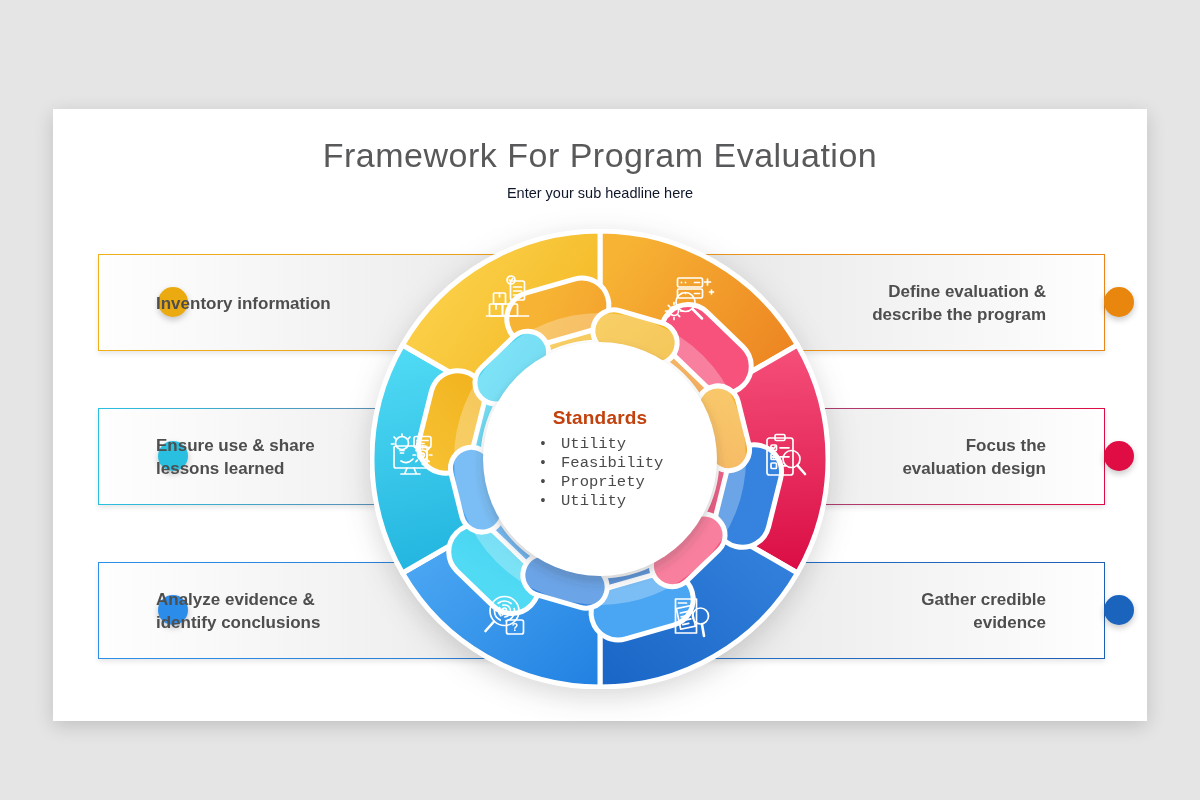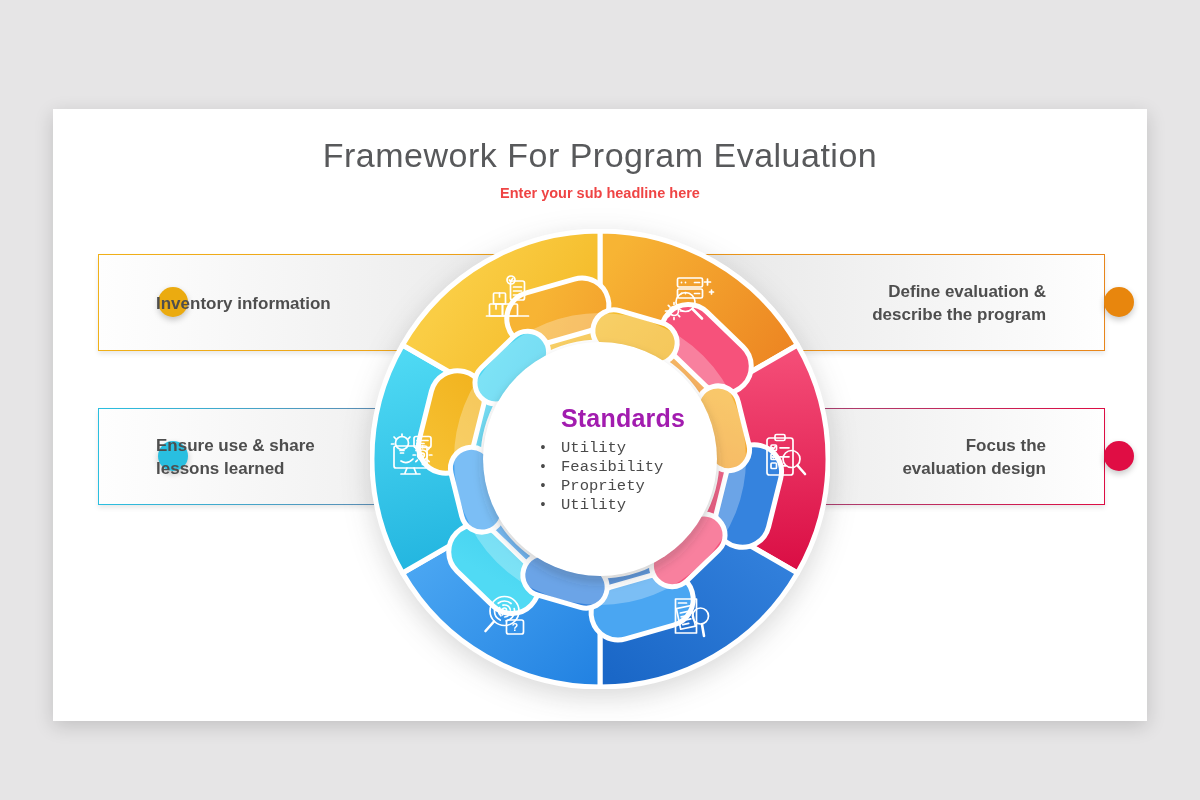--- a/index.html
+++ b/index.html
@@ -7,21 +7,21 @@
     width:1200px;height:800px;position:relative;overflow:hidden;
     background:#e6e5e6;
     font-family:"Liberation Sans","DejaVu Sans",sans-serif;
   }
   .slide{
     position:absolute;left:53px;top:109px;width:1094px;height:612px;
     background:#ffffff;box-shadow:0 5px 18px rgba(0,0,0,.16);
   }
   .hdr{position:absolute;left:0;top:0;width:100%;text-align:center;}
   .title{margin-top:27px;font-size:34px;font-weight:400;color:#58595b;letter-spacing:.5px;}
-  .subtitle{margin-top:10px;font-size:14.5px;color:#ef4444;font-weight:bold;}
+  .subtitle{margin-top:10px;font-size:14.5px;color:#0f172a;}
   
   .bar{
     position:absolute;left:45px;width:1005px;height:95px;
     background:linear-gradient(to right,#fefefe 0%,#ececec 38%,#e9e9e9 62%,#fefefe 100%);
     border:1px solid;border-image-slice:1;
     box-shadow:0 3px 5px rgba(0,0,0,.09);
   }
   .bar.r1{top:145px;border-image-source:linear-gradient(to right,#f0b018,#e8861b);}
   .bar.r2{top:299px;border-image-source:linear-gradient(to right,#2abfe0,#dd0d44);}
   .bar.r3{top:453px;border-image-source:linear-gradient(to right,#2e8fe8,#1e5fb4);}
@@ -42,21 +42,21 @@
   .lbl.right{right:58px;text-align:right;}
   
   .puzzle{
     position:absolute;left:317px;top:120px;width:460px;height:460px;
     filter:drop-shadow(0 8px 14px rgba(40,40,40,.18));
   }
   .center-text{
     position:absolute;left:547px;top:350px;transform:translate(-50%,-50%);
     width:170px;text-align:center;
   }
-  .center-text h3{margin:0 0 6px 0;font-size:25px;color:#a21caf;letter-spacing:.2px;text-align:right;}
+  .center-text h3{margin:0 0 6px 0;font-size:19px;color:#c2410c;letter-spacing:.2px;}
   .center-text ul{list-style:none;margin:0;padding:0;display:inline-block;text-align:left;font-family:Liberation Mono, monospace;}
   .center-text li{font-size:15.5px;color:#4a4a4a;line-height:19px;padding-left:2px;}
   .center-text li::before{content:"\2022";color:#4a4a4a;margin-right:14px;font-size:14px;}
 </style>
 </head>
 <body>
 
 <div class="slide">
 
   <div class="hdr">
@@ -83,20 +83,32 @@
       <span>Ensure use &amp; share</span>
       <span>lessons learned</span>
     </div>
     <div class="lbl right">
       <span>Focus the</span>
       <span>evaluation design</span>
     </div>
     <span class="dot r c-r"></span>
   </div>
 
+  <div class="bar r3">
+    <span class="dot l c-b"></span>
+    <div class="lbl left">
+      <span>Analyze evidence &amp;</span>
+      <span>identify conclusions</span>
+    </div>
+    <div class="lbl right">
+      <span>Gather credible</span>
+      <span>evidence</span>
+    </div>
+    <span class="dot r c-db"></span>
+  </div>
 
   <svg class="puzzle" viewBox="0 0 460 460">
     <defs>
       <linearGradient id="g-yellow" gradientUnits="userSpaceOnUse" x1="90" y1="50" x2="310" y2="200">
         <stop offset="0" stop-color="#FACD44"></stop>
           <stop offset="1" stop-color="#EEA70D"></stop>
       </linearGradient>
       <linearGradient id="g-orange" gradientUnits="userSpaceOnUse" x1="240" y1="30" x2="430" y2="170">
         <stop offset="0" stop-color="#F7B434"></stop>
           <stop offset="1" stop-color="#EB7D1F"></stop>

